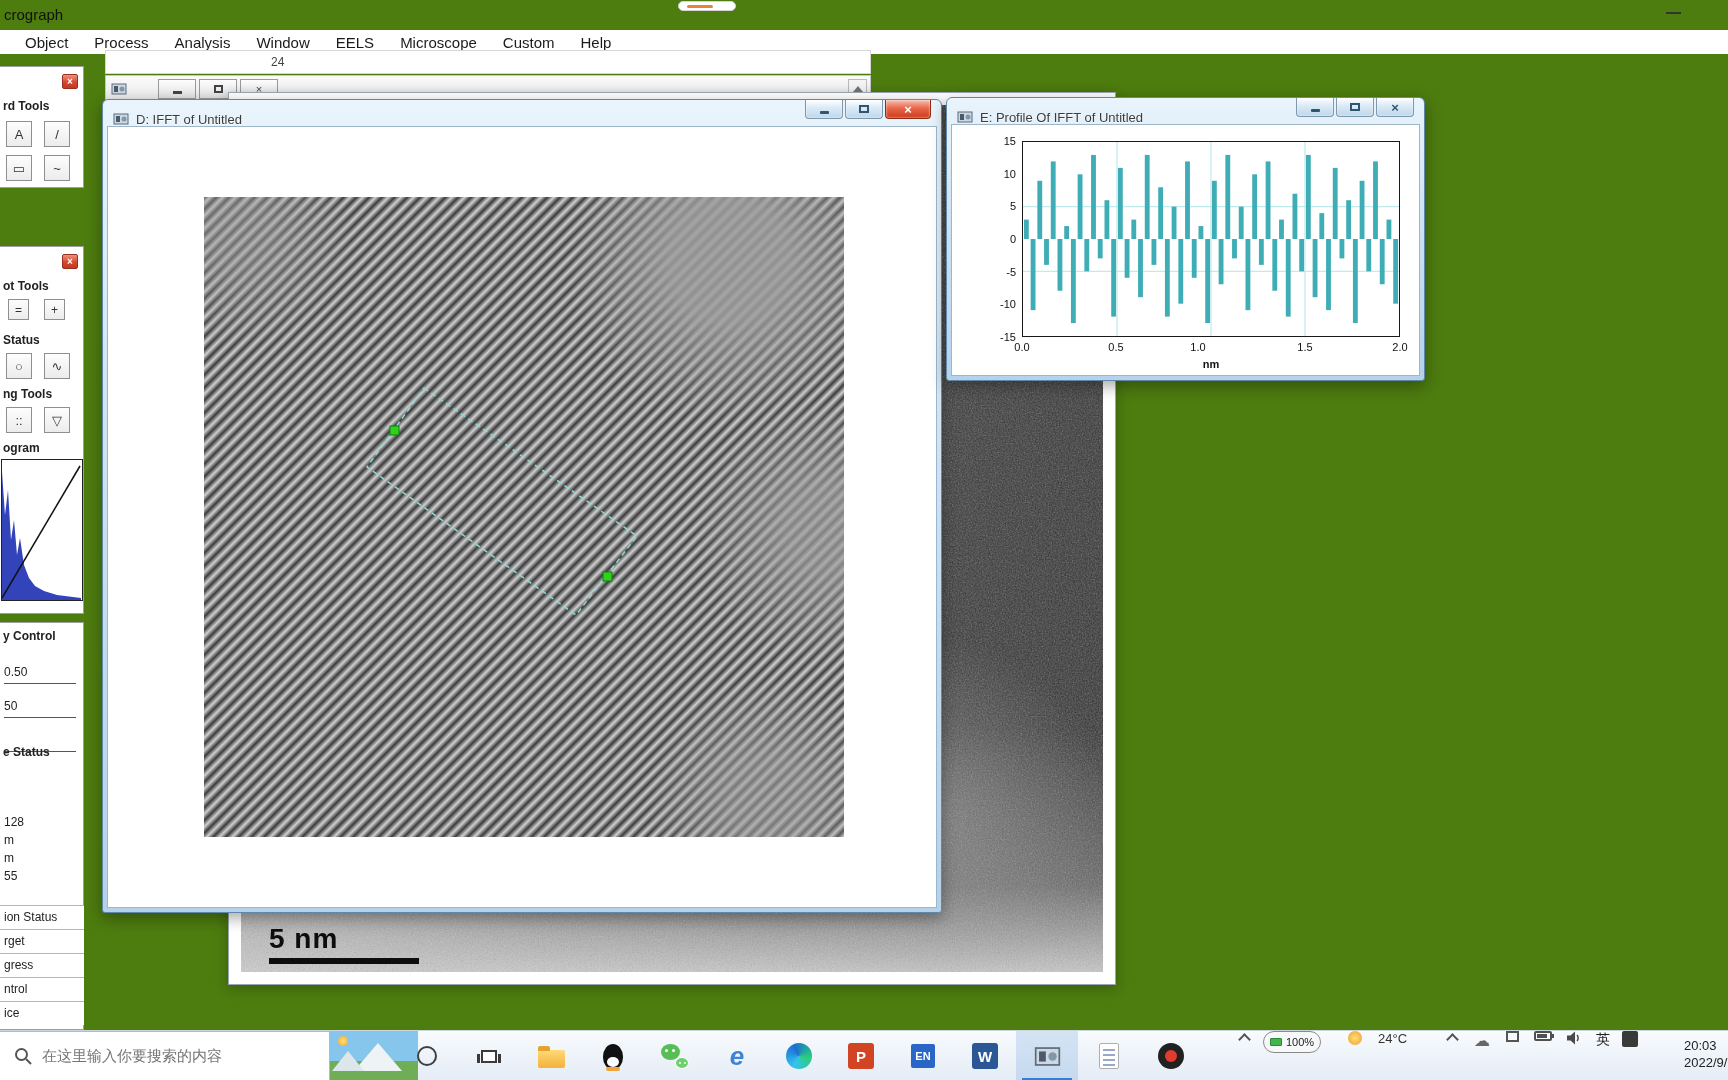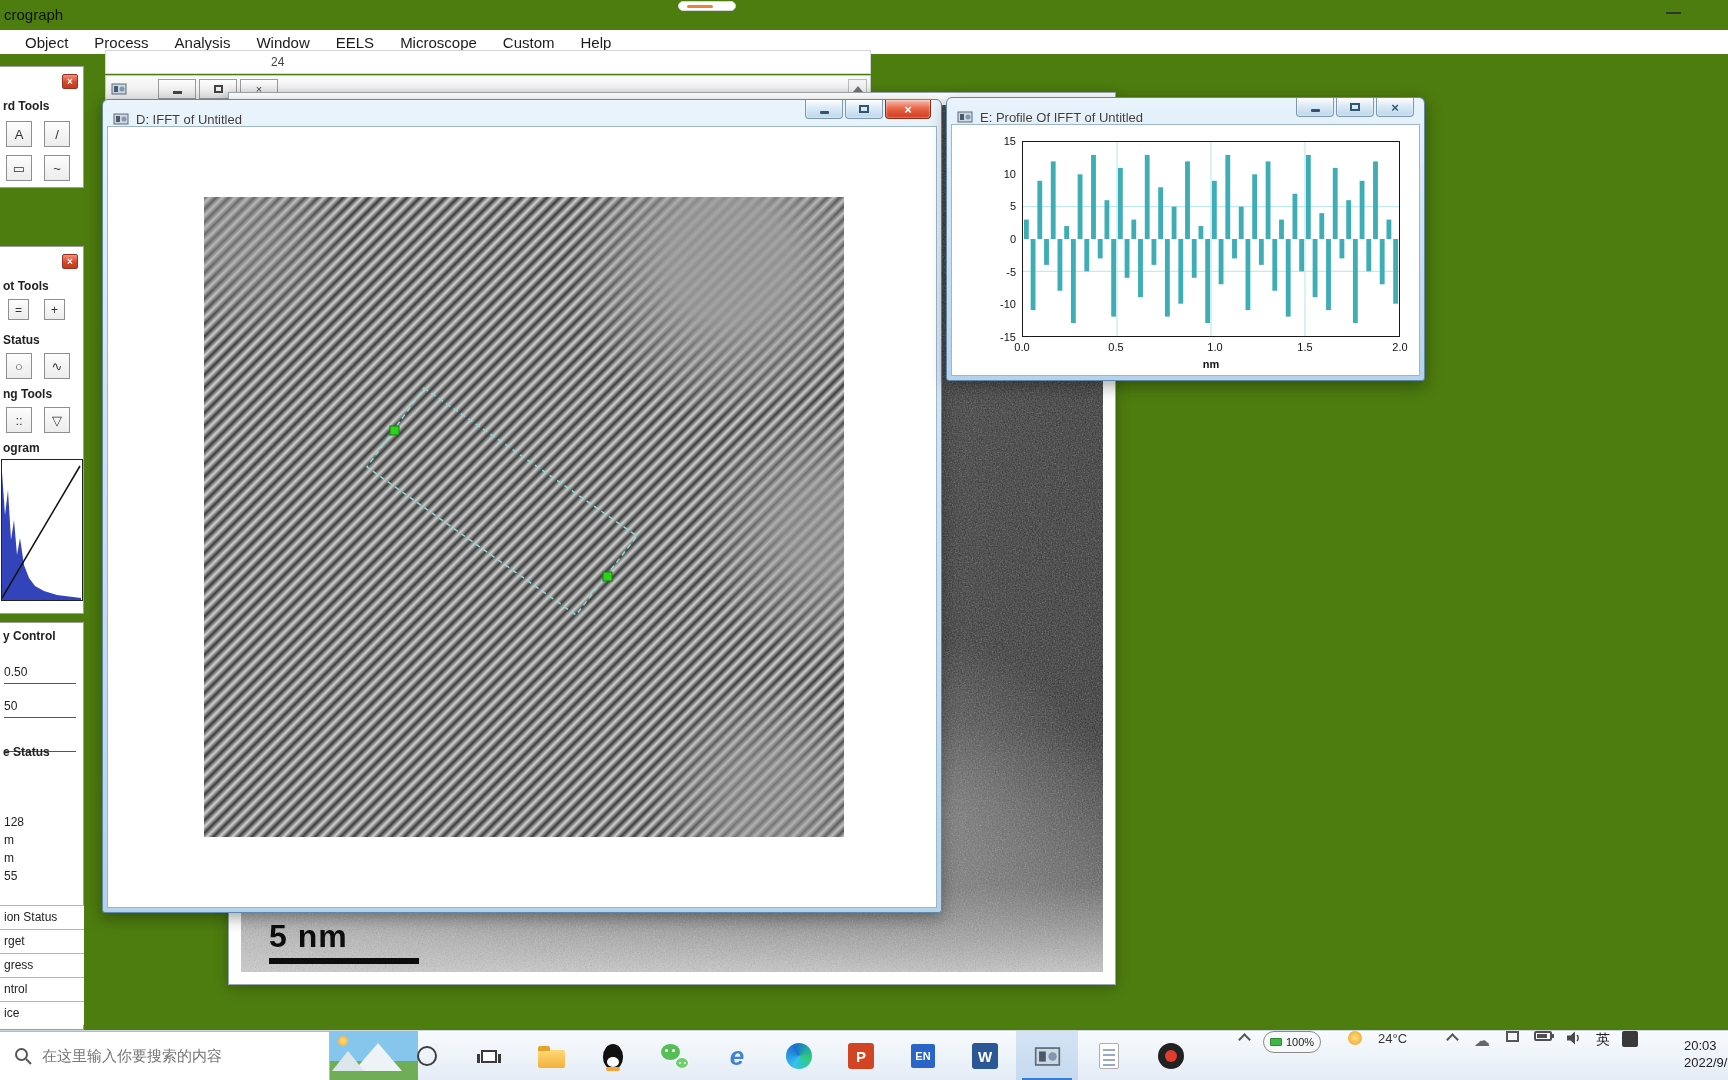--- a/index.html
+++ b/index.html
@@ -53,21 +53,21 @@
   
   .tem-window { position:absolute; left:228px; top:92px; width:888px; height:893px; background:#fff;
                 border:1px solid #98a6b4; box-shadow:0 3px 12px rgba(0,0,0,.25); }
   .tem-img { position:absolute; left:12px; top:12px; right:12px; bottom:12px;
              background:
                radial-gradient(circle at 80% 82%, rgba(158,158,158,.55), rgba(158,158,158,0) 18%),
                linear-gradient(to top, rgba(208,208,208,.95) 0%, rgba(165,165,165,.45) 10%, rgba(120,120,120,0) 28%),
                linear-gradient(100deg,#b9b9b9 0%,#909090 22%,#5d5d5d 45%,#3a3a3a 68%,#2e2e2e 100%); }
   .tem-noise { position:absolute; inset:0; width:100%; height:100%; }
   .scalebar { position:absolute; left:28px; bottom:8px; color:#0d0d0d; }
-  .scalebar .txt { font-size:32px; font-weight:bold; letter-spacing:1px; }
+  .scalebar .txt { font-size:28px; font-weight:bold; letter-spacing:1px; }
   .scalebar .bar { width:150px; height:6px; background:#0d0d0d; margin-top:3px; }
 
   
   .aero { position:absolute; border:1px solid #5f88ab; border-radius:6px 6px 3px 3px;
           background:linear-gradient(180deg,#e9f4fc 0%,#cfe3f4 40%,#b5d2ea 100%);
           box-shadow:0 5px 16px rgba(0,0,0,.35); padding:26px 4px 4px 4px; }
   .aero .titlebar { position:absolute; left:0; top:0; width:100%; height:38px; display:flex; align-items:center;
                     padding-left:10px; gap:7px; }
   .aero .title { font-size:13px; color:#3c3c3c; text-shadow:0 1px 0 rgba(255,255,255,.85); white-space:nowrap; }
   .win-btns { position:absolute; right:10px; top:0; display:flex; }
@@ -404,21 +404,21 @@
             <rect x="338.44" y="38.80" width="4.86" height="58.20" fill="#3fadb5"></rect>
             <rect x="345.19" y="97.00" width="4.86" height="32.33" fill="#3fadb5"></rect>
             <rect x="351.94" y="19.40" width="4.86" height="77.60" fill="#3fadb5"></rect>
             <rect x="358.69" y="97.00" width="4.86" height="45.27" fill="#3fadb5"></rect>
             <rect x="365.44" y="77.60" width="4.86" height="19.40" fill="#3fadb5"></rect>
             <rect x="372.19" y="97.00" width="4.86" height="64.67" fill="#3fadb5"></rect>
           </svg>
       </div>
       <div class="xtick" style="left:53px">0.0</div>
       <div class="xtick" style="left:147px">0.5</div>
-      <div class="xtick" style="left:246px">1.0</div>
+      <div class="xtick" style="left:229px">1.0</div>
       <div class="xtick" style="left:336px">1.5</div>
       <div class="xtick" style="left:431px">2.0</div>
       <div class="xlab">nm</div>
     </div>
   </div>
 
   <div id="taskbar">
     <div class="search-box">
       <svg width="18" height="18" viewBox="0 0 18 18">
         <circle cx="7.5" cy="7.5" r="5.5" fill="none" stroke="#555" stroke-width="2"></circle>

